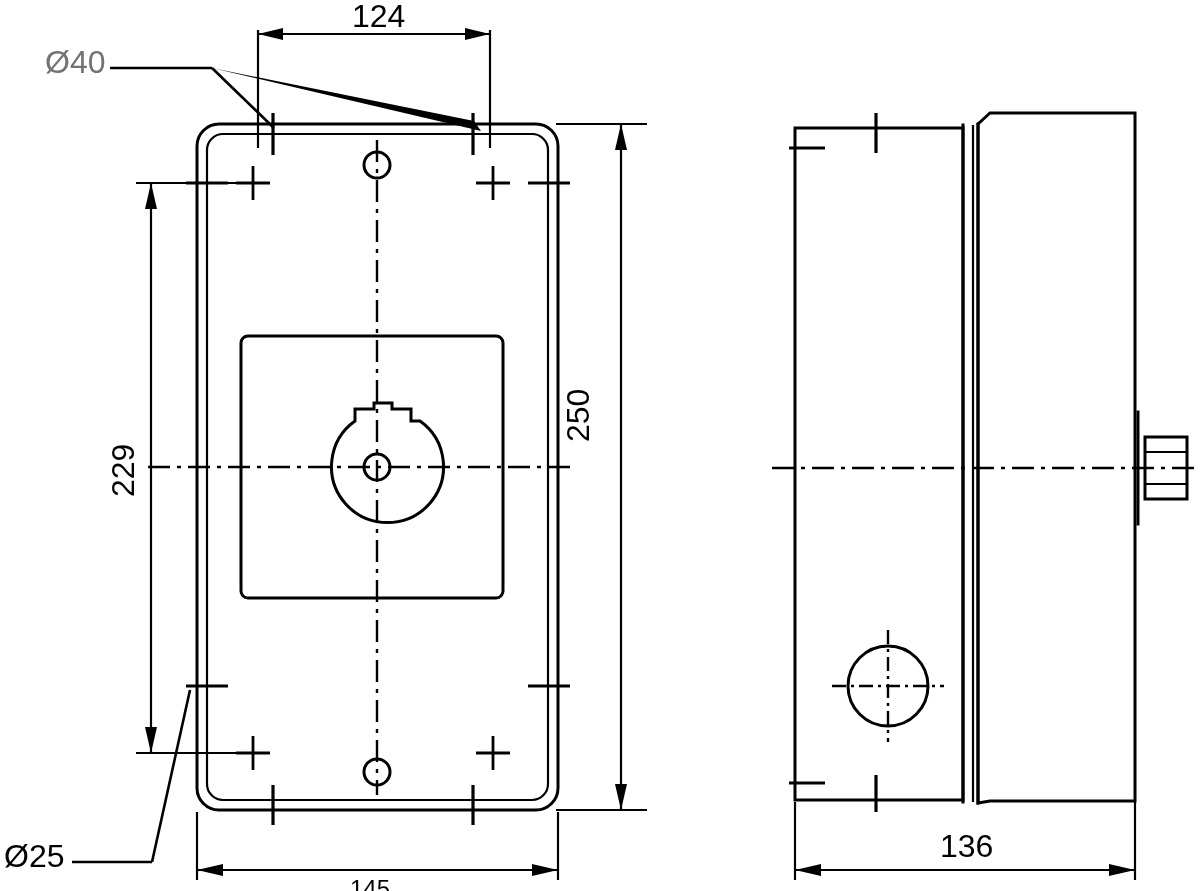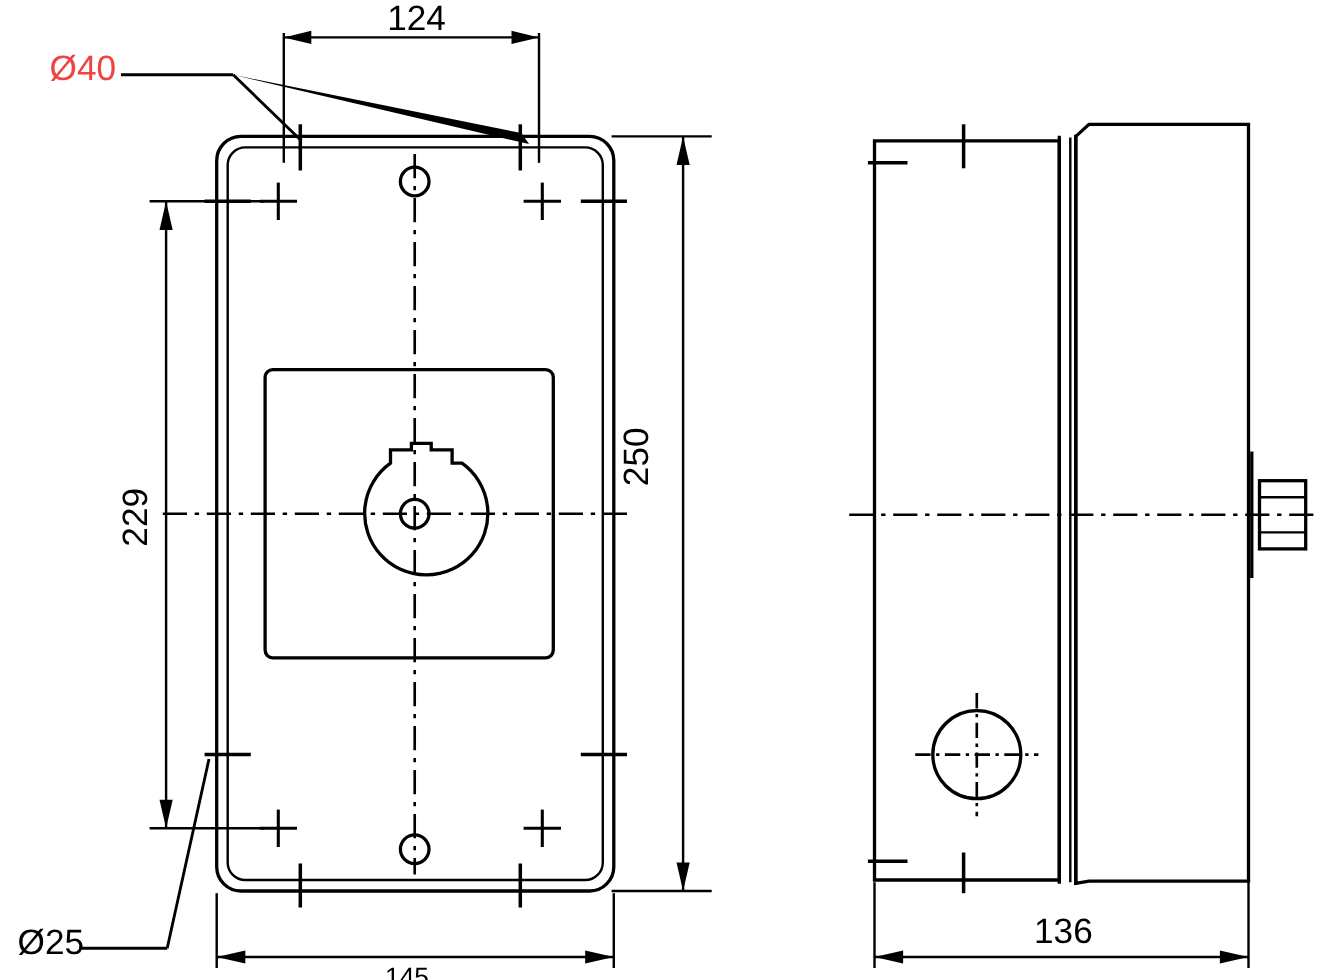--- a/index.html
+++ b/index.html
@@ -228,24 +228,24 @@
       <g>
         <line class="ext-line" x1="795" y1="802" x2="795" y2="880"></line>
         <line class="ext-line" x1="1135" y1="802" x2="1135" y2="880"></line>
         <line class="dim-line" x1="795" y1="870" x2="1135" y2="870"></line>
         <path class="fillarrow" d="M 795 870 L 821 864 L 821 876 Z"></path>
         <path class="fillarrow" d="M 1135 870 L 1109 864 L 1109 876 Z"></path>
       </g>
     </g>
   </svg>
 
-  <div style="position:absolute; left:45px; top:44px; font-size:32px; color:#ef4444;
+  <div style="position:absolute; left:45px; top:44px; font-size:32px; color:#737373;
               font-family:'Liberation Sans', sans-serif; white-space:nowrap;">Ø40</div>
 
-  <div style="position:absolute; left:16px; top:838px; font-size:32px; color:#000;
+  <div style="position:absolute; left:4px; top:838px; font-size:32px; color:#000;
               font-family:'Liberation Sans', sans-serif; white-space:nowrap;">Ø25</div>
 
   <div style="position:absolute; left:352px; top:-2px; font-size:32px; color:#000;
               font-family:'Liberation Sans', sans-serif; white-space:nowrap;">124</div>
 
   <div style="position:absolute; left:560px; top:442px; font-size:32px; color:#000;
               font-family:'Liberation Sans', sans-serif; white-space:nowrap;
               transform: rotate(-90deg); transform-origin: left top;">250</div>
 
   <div style="position:absolute; left:105px; top:497px; font-size:32px; color:#000;

